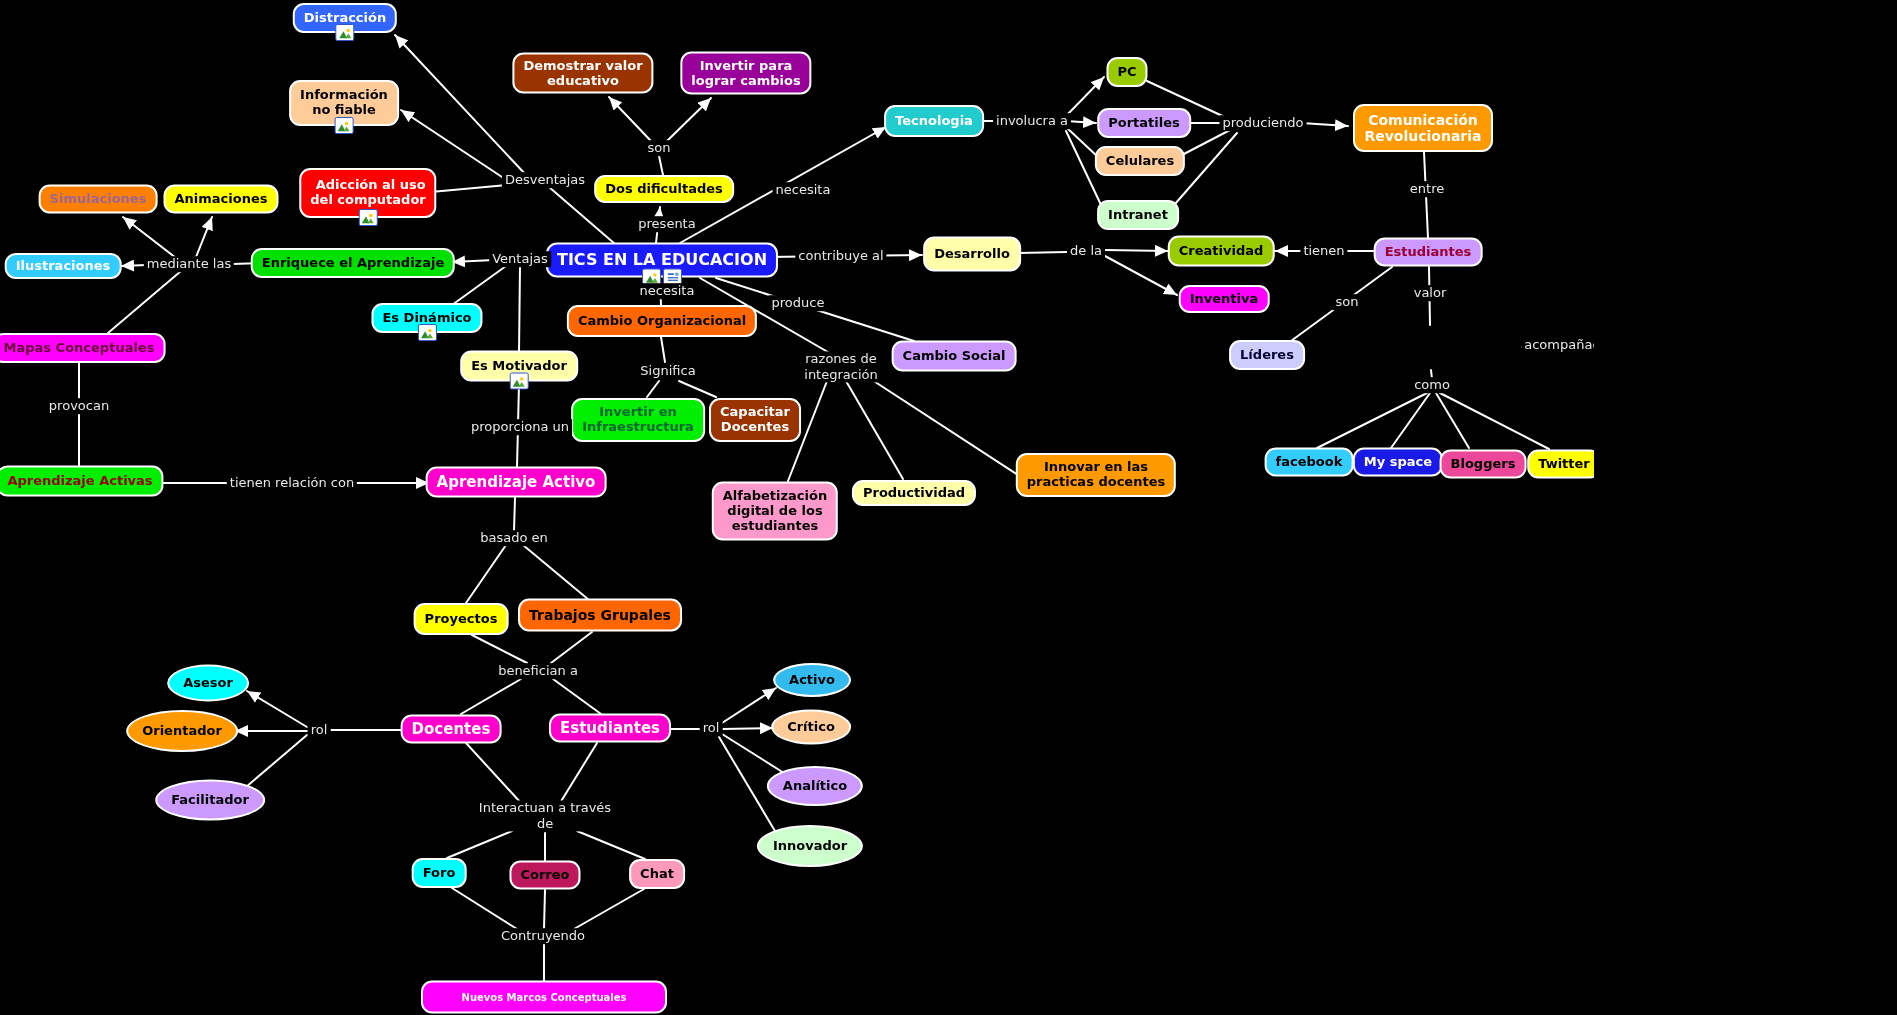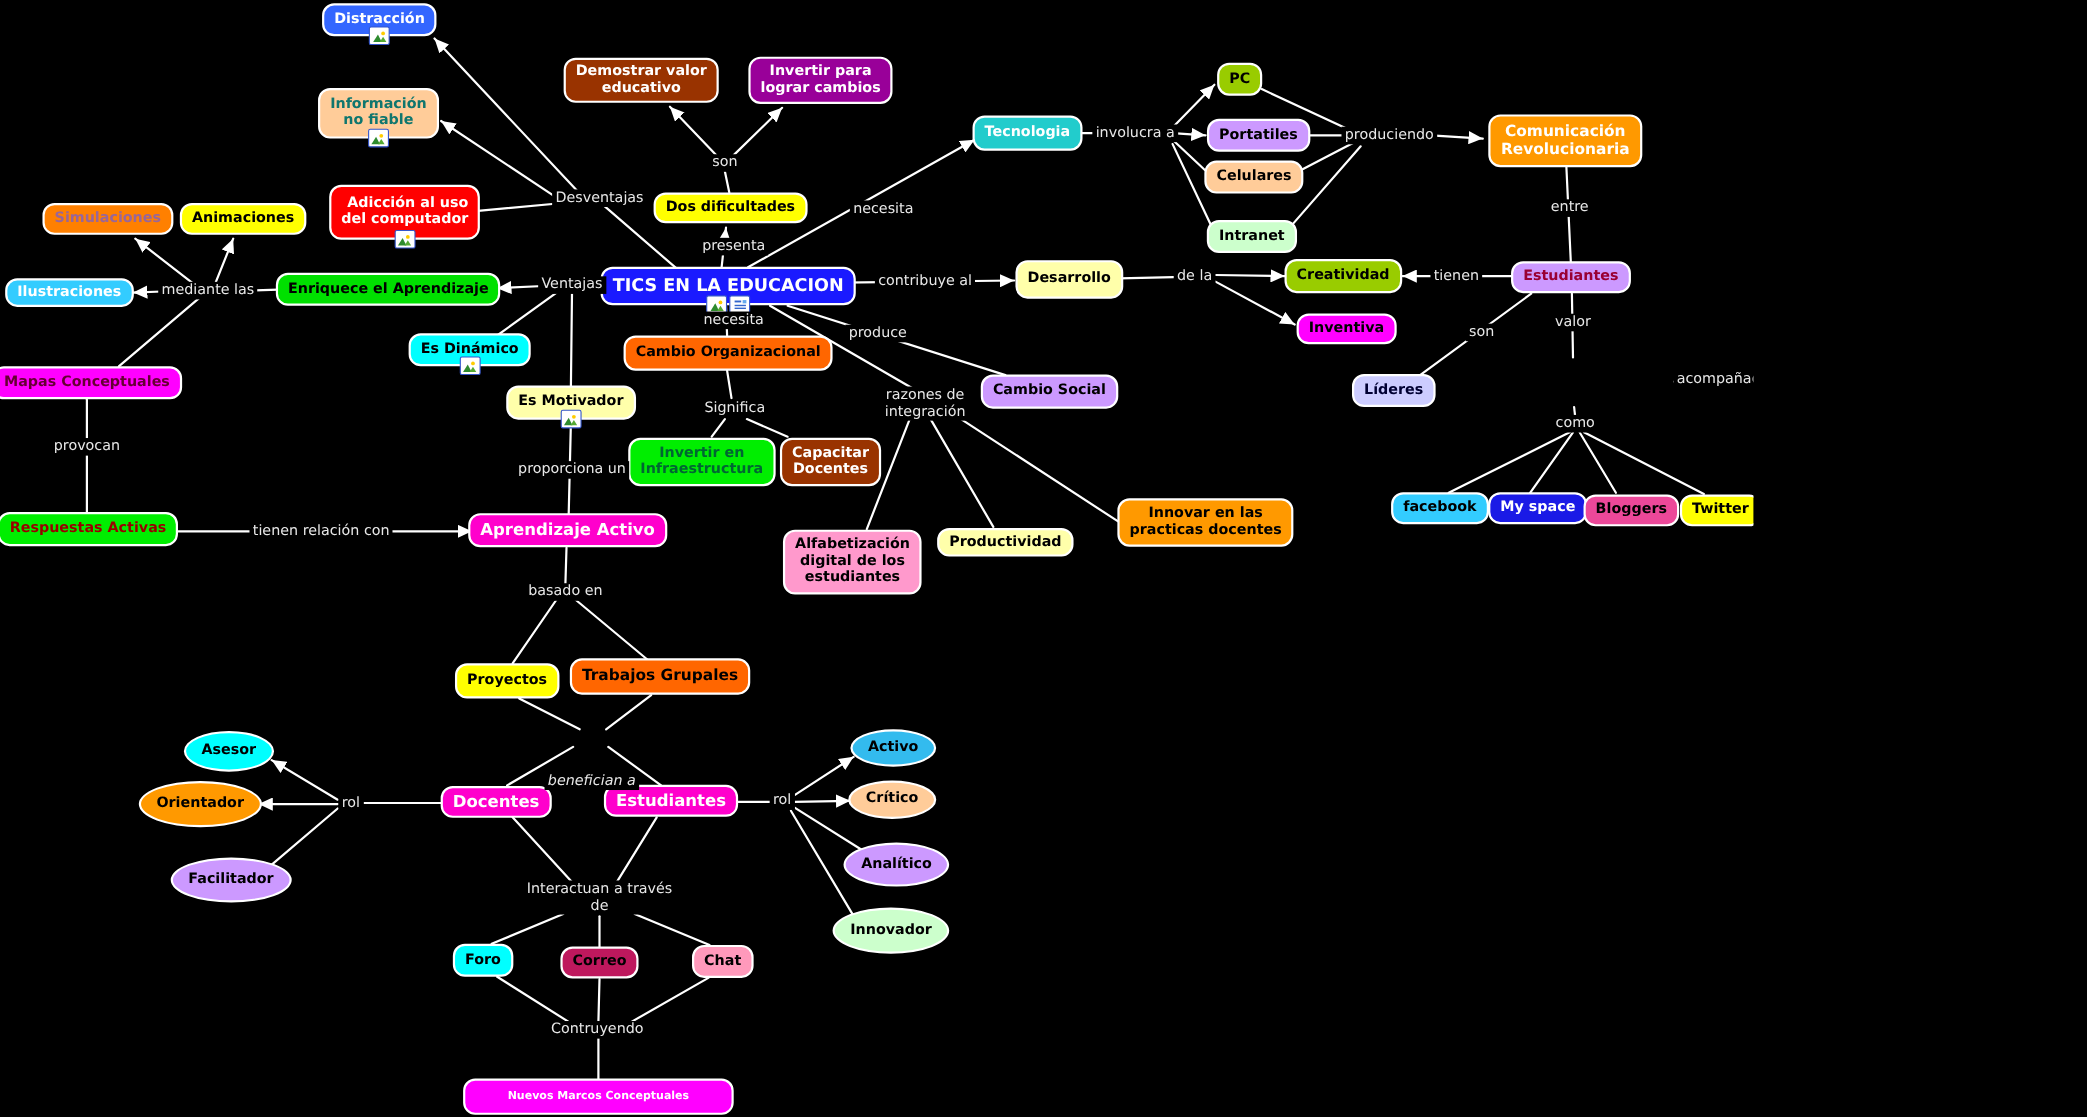--- a/index.html
+++ b/index.html
@@ -109,21 +109,21 @@
       <line x1="827" y1="381" x2="788" y2="481" stroke="#FFFFFF" stroke-width="2" stroke-linecap="round"></line>
       <line x1="846" y1="381" x2="903" y2="479" stroke="#FFFFFF" stroke-width="2" stroke-linecap="round"></line>
       <line x1="866" y1="376" x2="1021" y2="477" stroke="#FFFFFF" stroke-width="2" stroke-linecap="round"></line>
     </svg>
     <div class="node" style="left: 345px; top: 18px; min-width: 94px; min-height: 30px; background: rgb(51, 102, 255); color: rgb(255, 255, 255);"><span>Distracción</span><div class="icons"><span class="res-icon"><svg viewBox="0 0 16 14" width="14" height="12">
             <rect width="16" height="14" fill="#fff"></rect>
             <circle cx="11.5" cy="4" r="2" fill="#FFCC00"></circle>
             <path d="M1,13 L6,5 L10,13 Z" fill="#2E8B2E"></path>
             <path d="M8,13 L11.5,7.5 L15,13 Z" fill="#55AA33"></path>
           </svg></span></div></div>
-    <div class="node" style="left: 344px; top: 103px; min-width: 105px; min-height: 46px; background: rgb(255, 204, 153); color: #0f766e;"><span>Información
+    <div class="node" style="left: 344px; top: 103px; min-width: 105px; min-height: 46px; background: rgb(255, 204, 153); color: #000000;"><span>Información
 no fiable</span><div class="icons"><span class="res-icon"><svg viewBox="0 0 16 14" width="14" height="12">
             <rect width="16" height="14" fill="#fff"></rect>
             <circle cx="11.5" cy="4" r="2" fill="#FFCC00"></circle>
             <path d="M1,13 L6,5 L10,13 Z" fill="#2E8B2E"></path>
             <path d="M8,13 L11.5,7.5 L15,13 Z" fill="#55AA33"></path>
           </svg></span></div></div>
     <div class="node" style="left: 368px; top: 193px; min-width: 127px; min-height: 50px; background: rgb(255, 0, 0); color: rgb(255, 255, 255); text-align: right;"><span>Adicción al uso
 del computador</span><div class="icons"><span class="res-icon"><svg viewBox="0 0 16 14" width="14" height="12">
             <rect width="16" height="14" fill="#fff"></rect>
             <circle cx="11.5" cy="4" r="2" fill="#FFCC00"></circle>
@@ -144,21 +144,21 @@
             <rect width="16" height="14" fill="#fff"></rect>
             <rect x="2" y="2" width="7" height="2" fill="#3366CC"></rect>
             <rect x="10.5" y="1.5" width="4" height="3.5" fill="#66AAEE"></rect>
             <rect x="2" y="6.5" width="12" height="1.5" fill="#3366CC"></rect>
             <rect x="2" y="9.5" width="12" height="1.5" fill="#3366CC"></rect>
           </svg></span></div></div>
     <div class="node" style="left: 98px; top: 199px; min-width: 110px; min-height: 29px; background: rgb(255, 128, 0); color: rgb(153, 102, 153);"><span>Simulaciones</span></div>
     <div class="node" style="left: 221px; top: 199px; min-width: 105px; min-height: 29px; background: rgb(255, 255, 0); color: rgb(0, 0, 0);"><span>Animaciones</span></div>
     <div class="node" style="left: 63px; top: 266px; min-width: 108px; min-height: 26px; background: rgb(51, 204, 255); color: rgb(255, 255, 255);"><span>Ilustraciones</span></div>
     <div class="node" style="left: 79px; top: 348px; min-width: 158px; min-height: 30px; background: rgb(255, 0, 255); color: rgb(102, 0, 51);"><span>Mapas Conceptuales</span></div>
-    <div class="node" style="left: 80px; top: 481px; min-width: 148px; min-height: 31px; background: rgb(0, 238, 0); color: rgb(153, 0, 0);"><span>Respuestas Activas</span></div>
+    <div class="node" style="left: 80px; top: 481px; min-width: 148px; min-height: 31px; background: rgb(0, 238, 0); color: rgb(153, 0, 0);"><span>Aprendizaje Activas</span></div>
     <div class="node" style="left: 353px; top: 263px; min-width: 190px; min-height: 30px; background: rgb(0, 224, 0); color: rgb(0, 0, 0);"><span>Enriquece el Aprendizaje</span></div>
     <div class="node" style="left: 427px; top: 318px; min-width: 100px; min-height: 30px; background: rgb(0, 255, 255); color: rgb(0, 0, 0);"><span>Es Dinámico</span><div class="icons"><span class="res-icon"><svg viewBox="0 0 16 14" width="14" height="12">
             <rect width="16" height="14" fill="#fff"></rect>
             <circle cx="11.5" cy="4" r="2" fill="#FFCC00"></circle>
             <path d="M1,13 L6,5 L10,13 Z" fill="#2E8B2E"></path>
             <path d="M8,13 L11.5,7.5 L15,13 Z" fill="#55AA33"></path>
           </svg></span></div></div>
     <div class="node" style="left: 519px; top: 366px; min-width: 108px; min-height: 31px; background: rgb(255, 255, 170); color: rgb(0, 0, 0);"><span>Es Motivador</span><div class="icons"><span class="res-icon"><svg viewBox="0 0 16 14" width="14" height="12">
             <rect width="16" height="14" fill="#fff"></rect>
             <circle cx="11.5" cy="4" r="2" fill="#FFCC00"></circle>
@@ -230,19 +230,19 @@
     <div class="elabel" style="left: 1324px; top: 251px; color: rgb(232, 232, 232);">tienen</div>
     <div class="elabel" style="left: 1347px; top: 302px; color: rgb(232, 232, 232);">son</div>
     <div class="elabel" style="left: 1430px; top: 293px; color: rgb(232, 232, 232);">valor</div>
     <div class="elabel" style="left: 1432px; top: 385px; color: rgb(232, 232, 232);">como</div>
     <div class="elabel" style="left: 1580px; top: 345px; color: rgb(232, 232, 232);">acompañados de</div>
     <div class="elabel" style="left: 189px; top: 264px; color: rgb(232, 232, 232);">mediante las</div>
     <div class="elabel" style="left: 79px; top: 406px; color: rgb(232, 232, 232);">provocan</div>
     <div class="elabel" style="left: 292px; top: 483px; color: rgb(232, 232, 232);">tienen relación con</div>
     <div class="elabel" style="left: 520px; top: 427px; color: rgb(232, 232, 232);">proporciona un</div>
     <div class="elabel" style="left: 514px; top: 538px; color: rgb(232, 232, 232);">basado en</div>
-    <div class="elabel" style="left: 538px; top: 710px; color: rgb(232, 232, 232); font-style: italic;">benefician a</div>
+    <div class="elabel" style="left: 538px; top: 671px; color: rgb(232, 232, 232);">benefician a</div>
     <div class="elabel" style="left: 319px; top: 730px; color: rgb(232, 232, 232);">rol</div>
     <div class="elabel" style="left: 711px; top: 728px; color: rgb(232, 232, 232);">rol</div>
     <div class="elabel" style="left: 545px; top: 816px; color: rgb(232, 232, 232);">Interactuan a través
 de</div>
     <div class="elabel" style="left: 543px; top: 936px; color: rgb(232, 232, 232);">Contruyendo</div>
   </div>
 
 </body></html>

